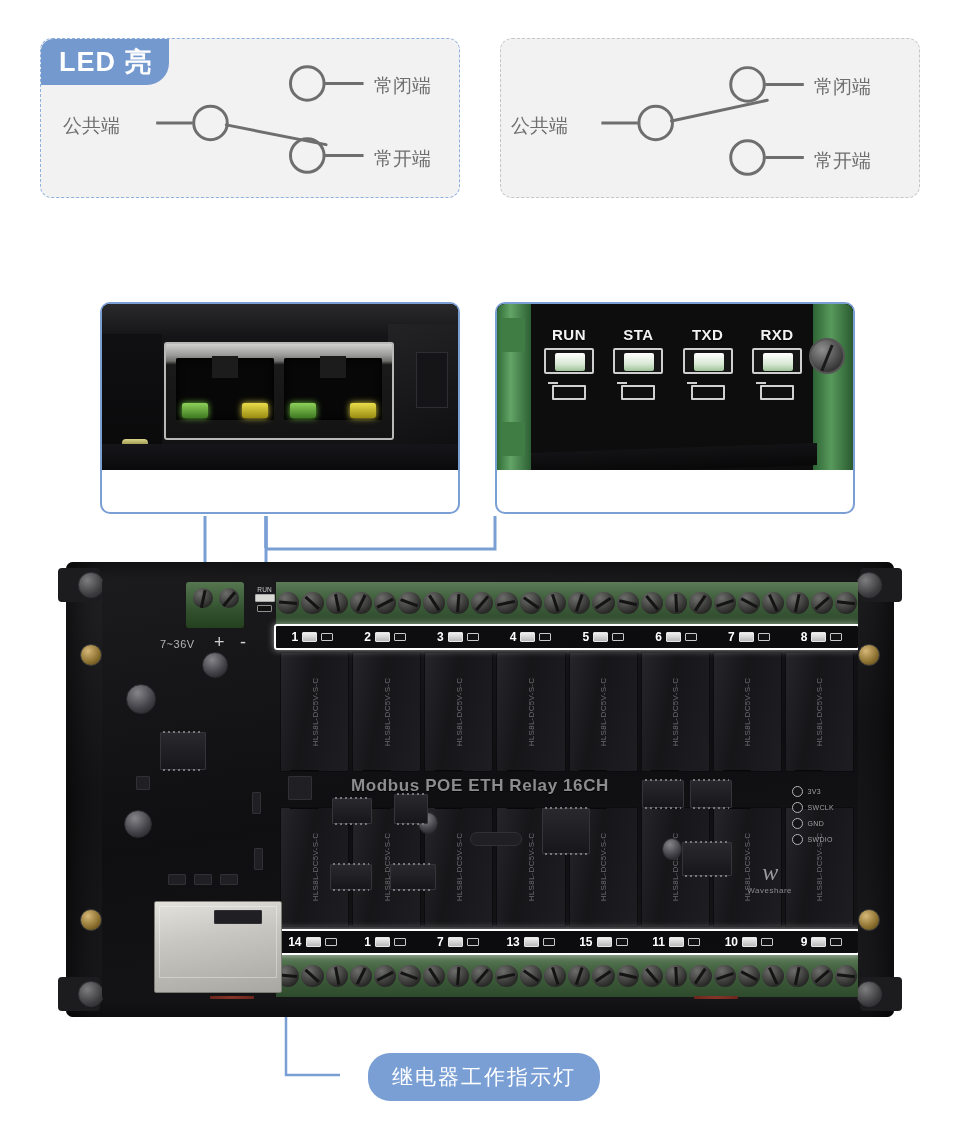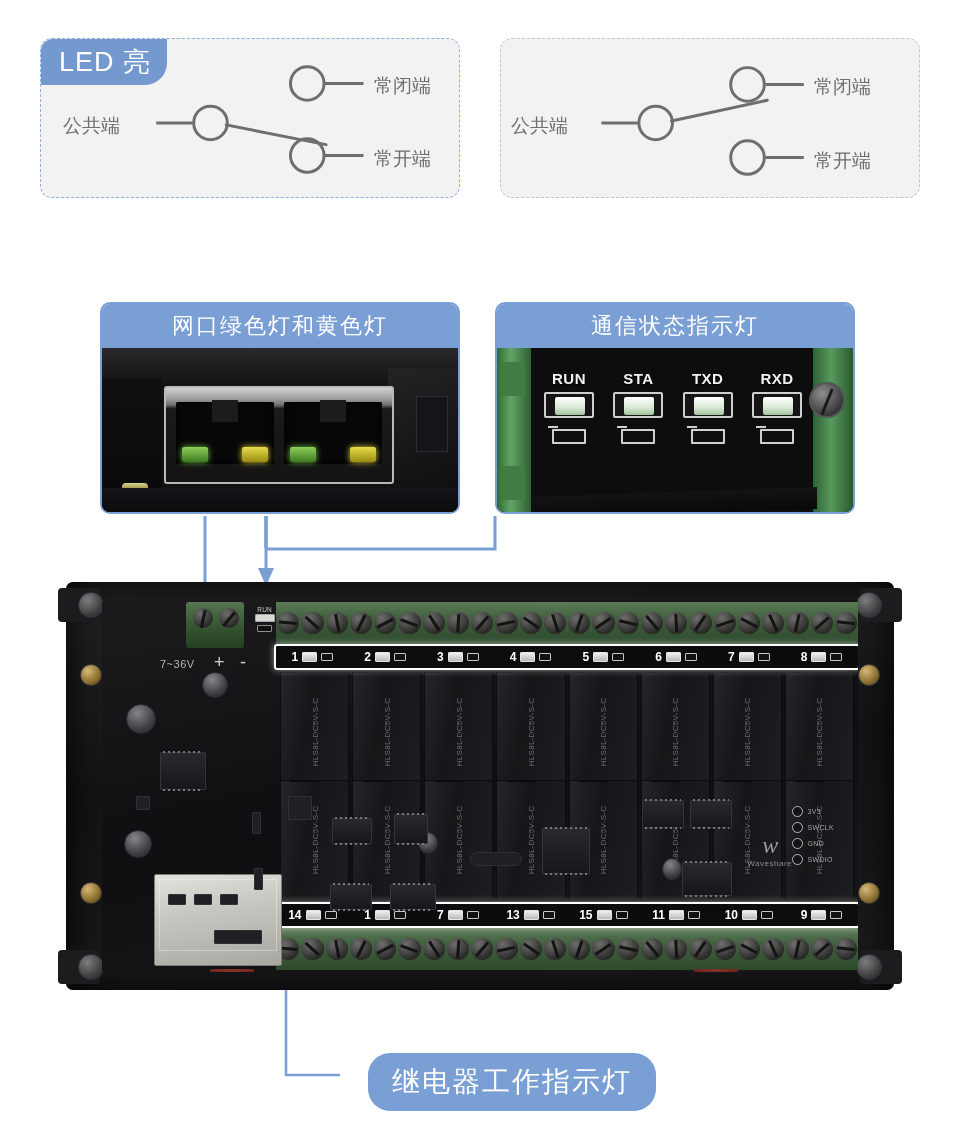--- a/index.html
+++ b/index.html
@@ -25,20 +25,21 @@
   .state-badge {
     position: absolute; top: 0; left: 0;
     height: 46px; min-width: 104px;
     padding: 0 16px 0 18px;
     border-top-left-radius: 12px;
     border-bottom-right-radius: 22px;
     color: #ffffff;
     font-size: 27px; line-height: 46px;
     letter-spacing: 1px;
     white-space: nowrap;
+    font-weight: bold;
   }
   .state-badge.on  { background: #7499cf; }
   .state-badge.off { background: #b3b3b3; }
 
   .diag-svg { position: absolute; inset: 0; width: 100%; height: 100%; }
 
   .term-label {
     position: absolute;
     font-size: 19px; color: #6e6e6e;
     white-space: nowrap;
@@ -135,21 +136,21 @@
   .cm-res { margin: 11px auto 0; width: 34px; height: 15px;
     border: 2px solid #d0d0d0; border-radius: 1px; background: #0f0f0f;
     color:#9d9d9d; font-size: 8px; line-height: 11px; }
   .cm-bevel { position:absolute; left:34px; bottom:0; width:286px; height:22px;
     background: linear-gradient(180deg,#131315,#080809); transform: skewY(-2deg); }
 
   
   .lines { position: absolute; inset: 0; width: 960px; height: 1130px; pointer-events: none; }
 
   
-  .board-wrap { position: absolute; left: 66px; top: 582px; width: 828px; height: 408px; }
+  .board-wrap { position: absolute; left: 66px; top: 562px; width: 828px; height: 455px; }
 
   .board-shell {
     position: absolute; inset: 0;
     background: linear-gradient(175deg,#232326 0%,#141416 45%,#1b1b1e 100%);
     border-radius: 7px;
     box-shadow: inset 0 0 40px #000;
   }
   .shell-tab { position: absolute; width: 42px; height: 34px; background: #1c1c1f; border-radius: 4px; }
   .tab-tl { left: -8px; top: 6px; } .tab-tr { right: -8px; top: 6px; }
   .tab-bl { left: -8px; bottom: 6px; } .tab-br { right: -8px; bottom: 6px; }
@@ -276,21 +277,21 @@
     border: 1px solid #34343a; border-radius: 1px; }
   .chip::before, .chip::after {
     content:""; position:absolute; left:2px; right:2px; height:2px;
     background: repeating-linear-gradient(90deg,#76767c 0 2px,transparent 2px 5px); }
   .chip::before { top:-2px; } .chip::after { bottom:-2px; }
 
   
   .pill {
     position: absolute; left: 368px; top: 1053px;
     padding: 10px 24px; background: #7a9fd4; color: #fff;
-    border-radius: 22px; font-size: 28px; letter-spacing: 2px;
+    border-radius: 22px; font-size: 21px; letter-spacing: 2px;
     white-space: nowrap;
   }
 </style>
 </head>
 <body>
 
 <div id="page">
 
   <div class="diag-card blue">
     <div class="state-badge on">LED 亮</div>
@@ -317,21 +318,20 @@
       <circle cx="248" cy="120" r="17" fill="#f2f2f2" stroke="#6e6e6e" stroke-width="3"></circle>
       <line x1="266" y1="120" x2="305" y2="120" stroke="#6e6e6e" stroke-width="3"></line>
       <line x1="171" y1="83" x2="268" y2="62" stroke="#6e6e6e" stroke-width="3" stroke-linecap="round"></line>
     </svg>
     <div class="term-label" style="left:10px; top:74px;">公共端</div>
     <div class="term-label" style="left:313px; top:35px;">常闭端</div>
     <div class="term-label" style="left:313px; top:109px;">常开端</div>
   </div>
 
   <div class="photo-panel left">
-    <div class="photo-head">网口绿色灯和黄色灯</div>
     <div class="photo-body">
       <div class="rj-scene">
         <div class="rj-topbar"></div>
         <div class="rj-pcbL"></div>
         <div class="rj-pcbR"></div>
         <div class="rj-cap"></div>
         <div class="rj-shield">
           <div class="rj-port p1">
               <div class="rj-key"></div>
             <div class="rj-led green l"></div>
@@ -342,21 +342,20 @@
             <div class="rj-led green l"></div>
             <div class="rj-led yellow r"></div>
           </div>
         </div>
         <div class="rj-base"></div>
       </div>
     </div>
   </div>
 
   <div class="photo-panel right">
-    <div class="photo-head">通信状态指示灯</div>
     <div class="photo-body">
       <div class="cm-scene">
         <div class="cm-greenL"></div>
         <div class="cm-greenR">
             <div class="cm-screw"></div>
           </div>
         <div class="cm-bevel"></div>
         <div class="cm-row" id="cm-row">
             <div class="cm-item">
               <div class="cm-name">RUN</div>
@@ -662,20 +661,21 @@
               <span class="idx-led"></span>
               <span class="idx-res"></span>
             </div>
             <div class="idx-cell">
               <span class="idx-num">9</span>
               <span class="idx-led"></span>
               <span class="idx-res"></span>
             </div>
           </div>
 
+        <div class="silk-title">Modbus POE ETH Relay 16CH</div>
 
         <div class="swd-pins" id="swd-pins">
             <div class="swd-row">
               <span class="swd-pad"></span>
               <span class="swd-lbl">3V3</span>
             </div>
             <div class="swd-row">
               <span class="swd-pad"></span>
               <span class="swd-lbl">SWCLK</span>
             </div>

